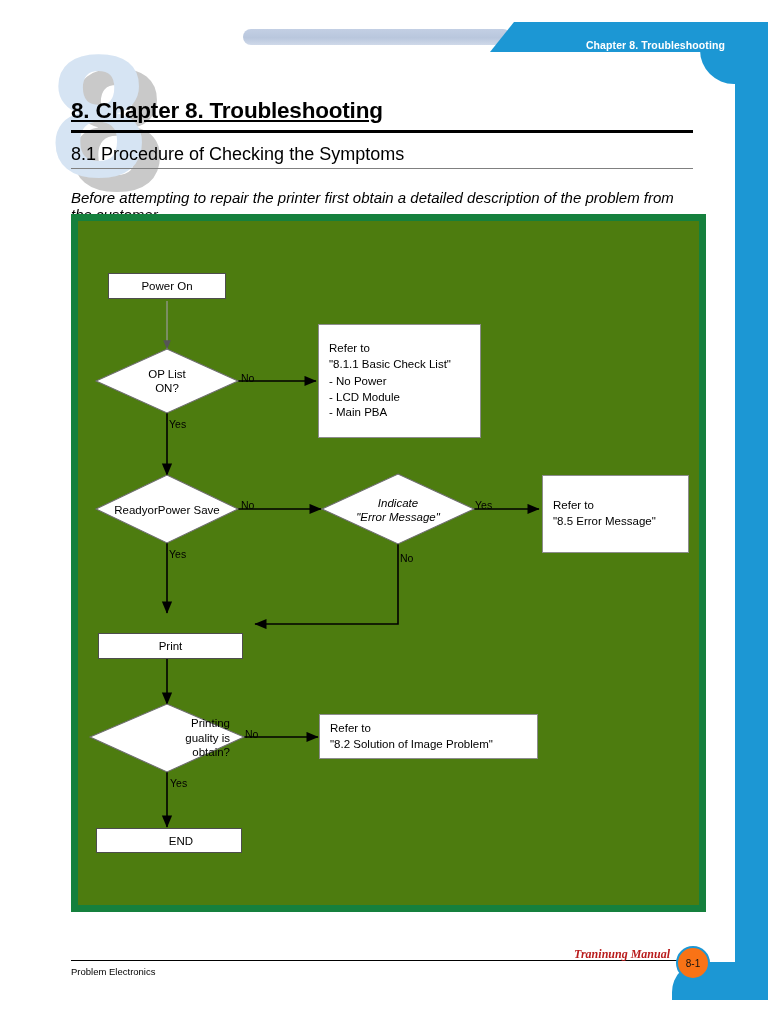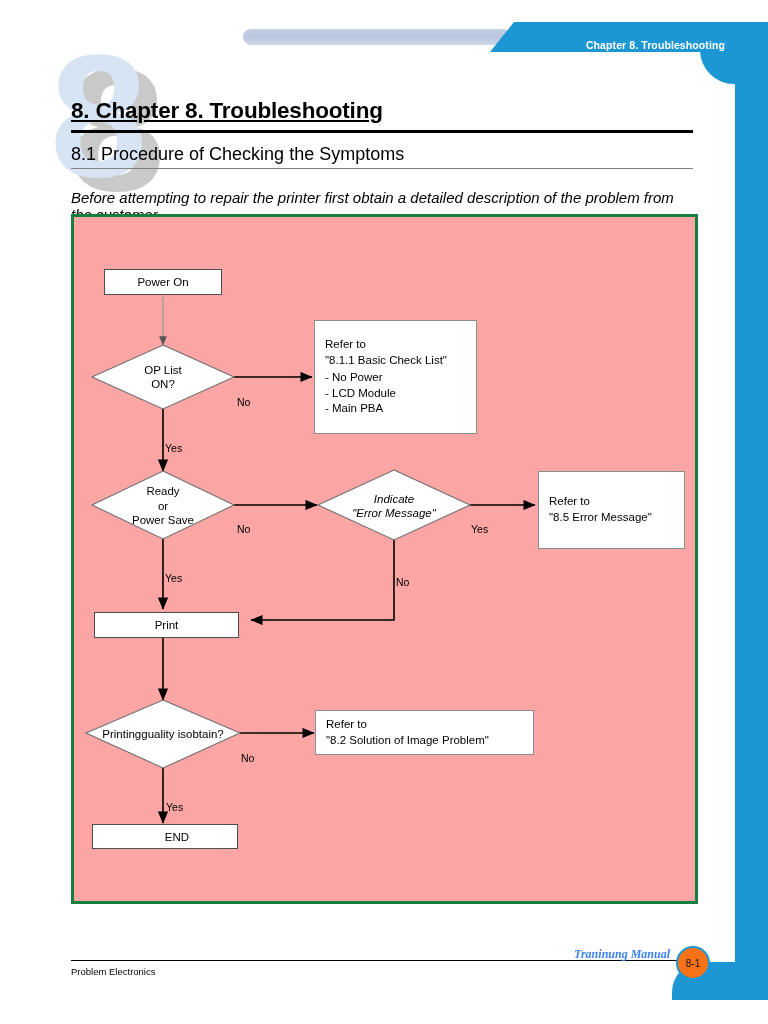--- a/index.html
+++ b/index.html
@@ -148,22 +148,22 @@
     font-style: italic;
   }
 
   
   .flow-frame {
     position: absolute;
     left: 71px;
     top: 214px;
     width: 621px;
     height: 684px;
-    border: 3px solid #15803d;
-    background: #fca5a5;
+    border: 7px solid #15803d;
+    background: #4d7c0f;
   }
   .flow-canvas {
     position: absolute;
     left: 0; top: 0;
     width: 621px;
     height: 684px;
   }
 
   
   .node {
@@ -196,21 +196,20 @@
     text-align: center;
     line-height: 1.25;
     display: flex;
     align-items: center;
     justify-content: center;
   }
 
   .edge-label {
     position: absolute;
     font-size: 10.5px;
-    margin-top: 28px;
   }
 </style>
 </head>
 <body>
 
 <div class="blue-rail"></div>
 <div class="blue-rail-notch"></div>
 <div class="blue-rail-foot"></div>
 
 <div class="header-bar-light"></div>
@@ -279,45 +278,45 @@
 
   <div class="node node-ref" style="left:240px; top:103px; width:163px; height:114px; flex-direction:column;">
     <span>Refer to</span>
     <span>"8.1.1 Basic Check List"</span>
     <span class="ref-gap"></span>
     <span>- No Power</span>
     <span>- LCD Module</span>
     <span>- Main PBA</span>
   </div>
 
-  <div class="diamond-label" style="left:22px; top:266px; width:134px; height:46px; flex-direction:column;">
+  <div class="diamond-label" style="left:22px; top:266px; width:134px; height:46px; flex-direction:row;">
     <span>Ready</span>
     <span>or</span>
     <span>Power Save</span>
   </div>
   <div class="edge-label" style="left:163px; top:278px;">No</div>
   <div class="edge-label" style="left:91px; top:327px;">Yes</div>
 
   <div class="diamond-label" style="left:247px; top:268px; width:146px; height:42px; flex-direction:column;font-style:italic;">
     <span>Indicate</span>
     <span>"Error Message"</span>
   </div>
   <div class="edge-label" style="left:397px; top:278px;">Yes</div>
   <div class="edge-label" style="left:322px; top:331px;">No</div>
 
   <div class="node node-ref" style="left:464px; top:254px; width:147px; height:78px; flex-direction:column; justify-content:center;">
     <span>Refer to</span>
     <span>"8.5 Error Message"</span>
   </div>
 
-  <div class="node node-box" style="left:20px; top:395px; width:145px; height:26px;">
+  <div class="node node-box" style="left:20px; top:412px; width:145px; height:26px;">
     <span>Print</span>
   </div>
 
-  <div class="diamond-label" style="left:26px; top:493px; width:126px; height:48px; flex-direction:row;">
+  <div class="diamond-label" style="left:26px; top:493px; width:126px; height:48px; flex-direction:column;align-items:flex-end;">
     <span>Printing</span>
     <span>guality is</span>
     <span>obtain?</span>
   </div>
   <div class="edge-label" style="left:167px; top:507px;">No</div>
   <div class="edge-label" style="left:92px; top:556px;">Yes</div>
 
   <div class="node node-ref" style="left:241px; top:493px; width:219px; height:45px; flex-direction:column; justify-content:center;">
     <span>Refer to</span>
     <span>"8.2 Solution of Image Problem"</span>
@@ -325,16 +324,16 @@
 
   <div class="node node-box" style="left:18px; top:607px; width:146px; height:25px;padding-left:24px;">
     <span>END</span>
   </div>
 </div>
 
 <div style="position:absolute; left:71px; top:960px; width:622px; height:1px; background:#000;"></div>
 <div style="position:absolute; left:71px; top:966px; font-size:9.5px;">Problem Electronics</div>
 <div style="position:absolute; left:520px; top:947px; width:150px; text-align:right;
             font-family:'Liberation Serif', serif; font-style:italic; font-weight:bold;
-            font-size:12px; color:#3b82f6;">Traninung Manual</div>
+            font-size:12px; color:#b91c1c;">Traninung Manual</div>
 <div style="position:absolute; left:676px; top:946px; width:30px; height:30px; border-radius:50%;
             border:2.5px solid #1c97d4; background:#f97316; color:#111; font-size:10px;
             display:flex; align-items:center; justify-content:center;">8-1</div>
 
 </body></html>

